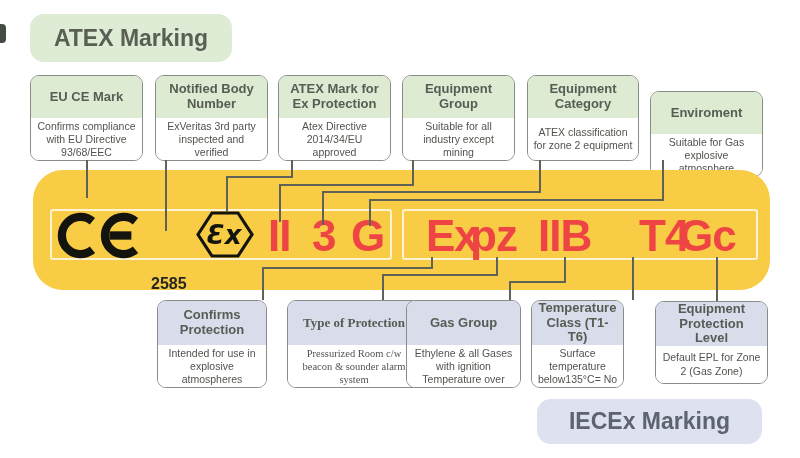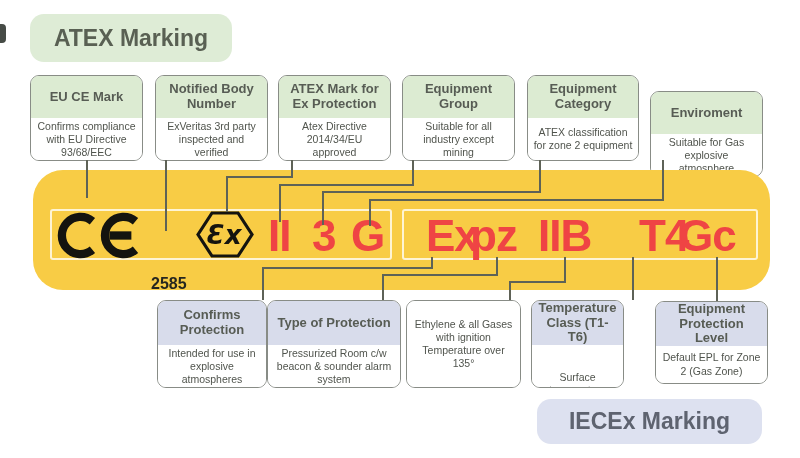--- a/index.html
+++ b/index.html
@@ -130,28 +130,29 @@
   <div class="vl" style="left:564px;top:257px;height:26px;"></div>
   <div class="hl" style="left:509px;top:281px;width:57px;"></div>
   <div class="vl" style="left:509px;top:281px;height:19px;"></div>
   <div class="vl" style="left:632px;top:257px;height:43px;"></div>
   <div class="vl" style="left:716px;top:257px;height:45px;"></div>
 
   <div class="ibox brow" style="left:157px;width:110px;">
     <div class="hd lav">Confirms Protection</div>
     <div class="bd">Intended for use in explosive atmospheres</div>
   </div>
-  <div class="ibox brow" style="left:267px;width:134px;">
+  <div class="ibox brow" style="left:287px;width:134px;font-family:Liberation Serif, serif;">
     <div class="hd lav">Type of Protection</div>
     <div class="bd">Pressurized Room c/w beacon &amp; sounder alarm system</div>
   </div>
   <div class="ibox brow" style="left:406px;width:115px;">
+    <div class="hd lav">Gas Group</div>
     <div class="bd">Ethylene &amp; all Gases with ignition Temperature over 135°</div>
   </div>
-  <div class="ibox brow" style="left:531px;width:93px;gap:24px;">
+  <div class="ibox brow" style="left:531px;width:93px;">
     <div class="hd lav">Temperature Class (T1-T6)</div>
     <div class="bd">Surface temperature below135°C= No ignition source</div>
   </div>
   <div class="ibox brow" style="left:655px;top:301px;height:83px;width:113px;">
     <div class="hd lav">Equipment Protection Level</div>
     <div class="bd">Default EPL for Zone 2 (Gas Zone)</div>
   </div>
 
 </div>
 

